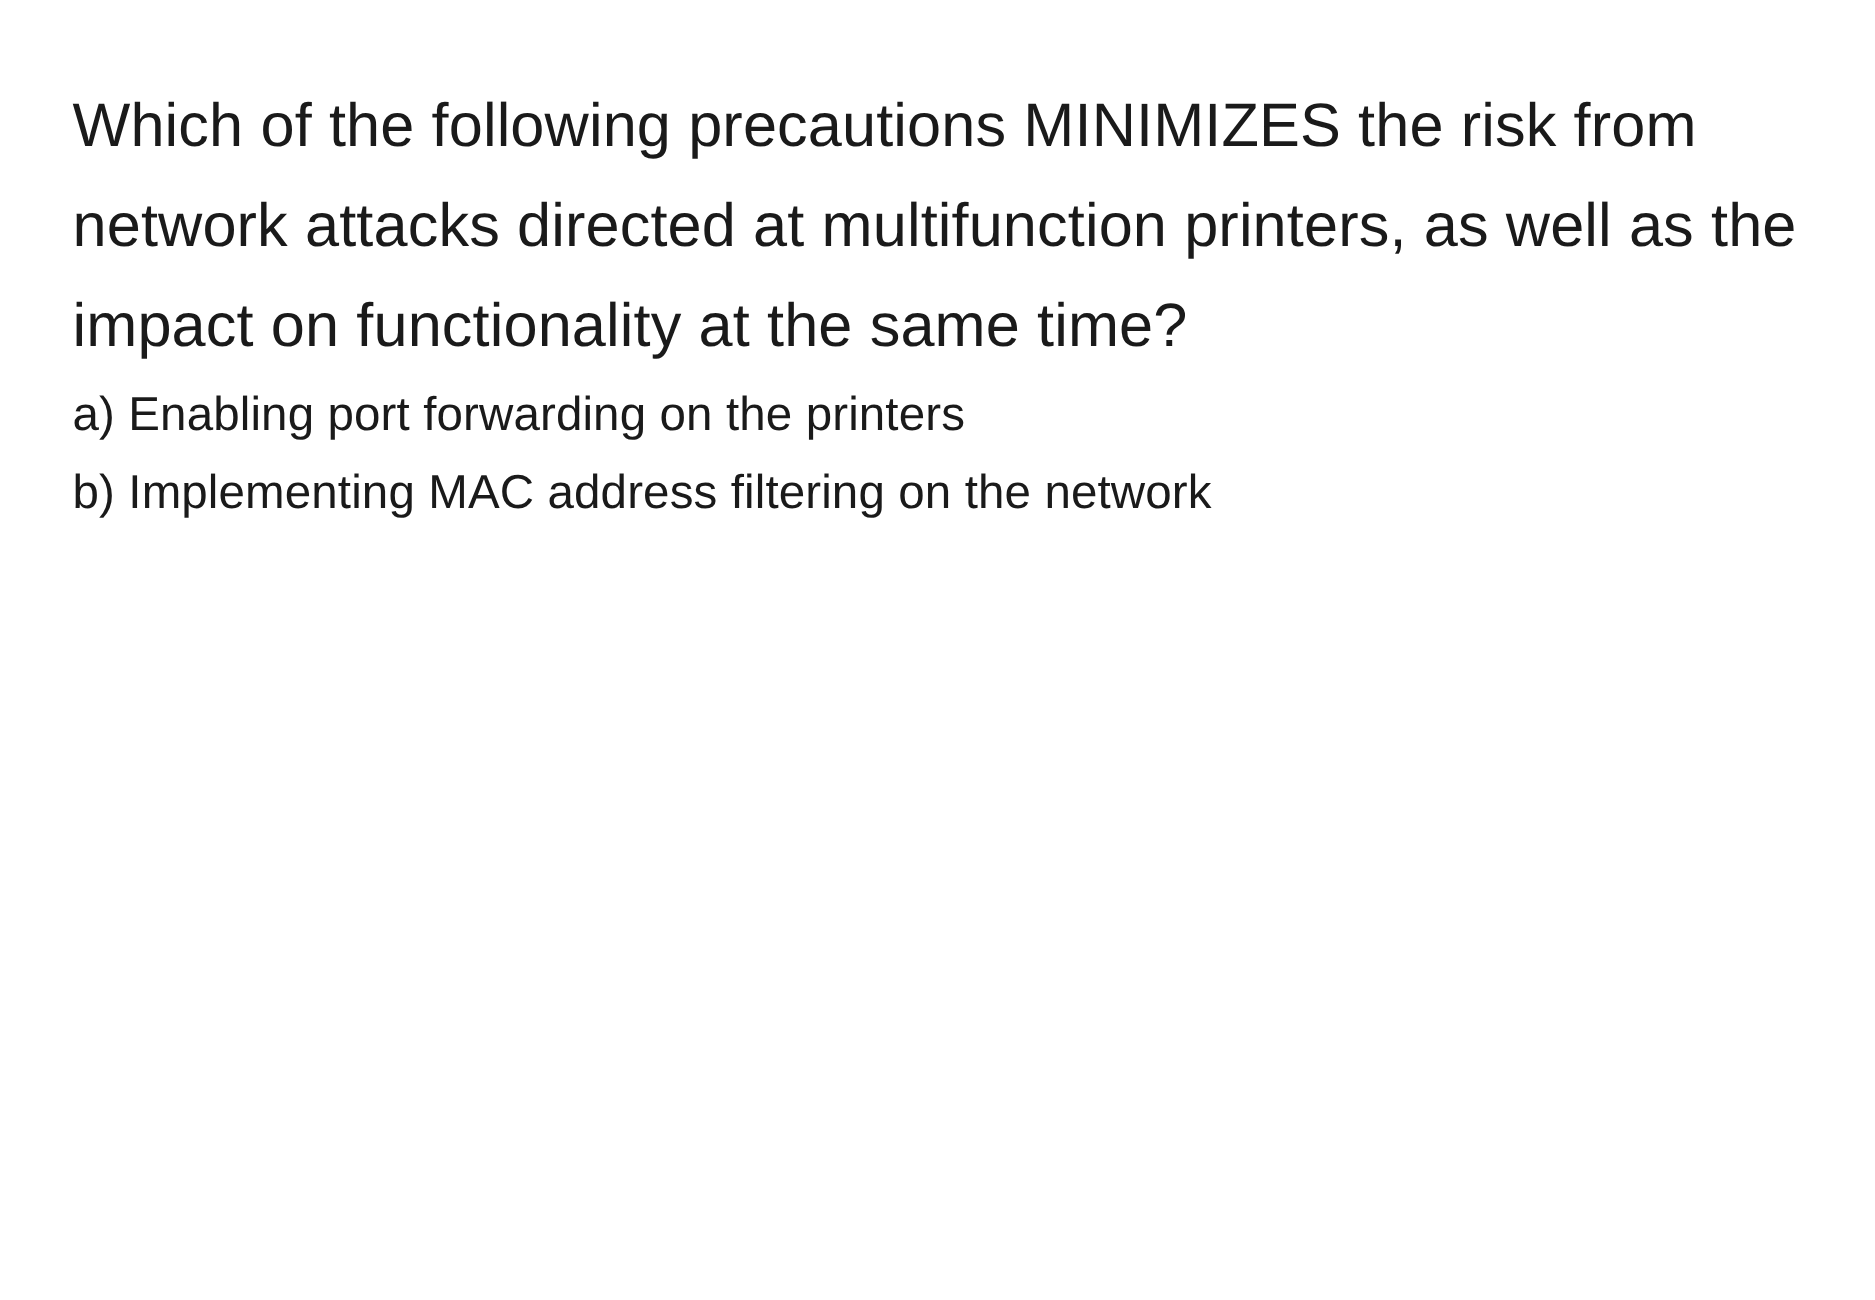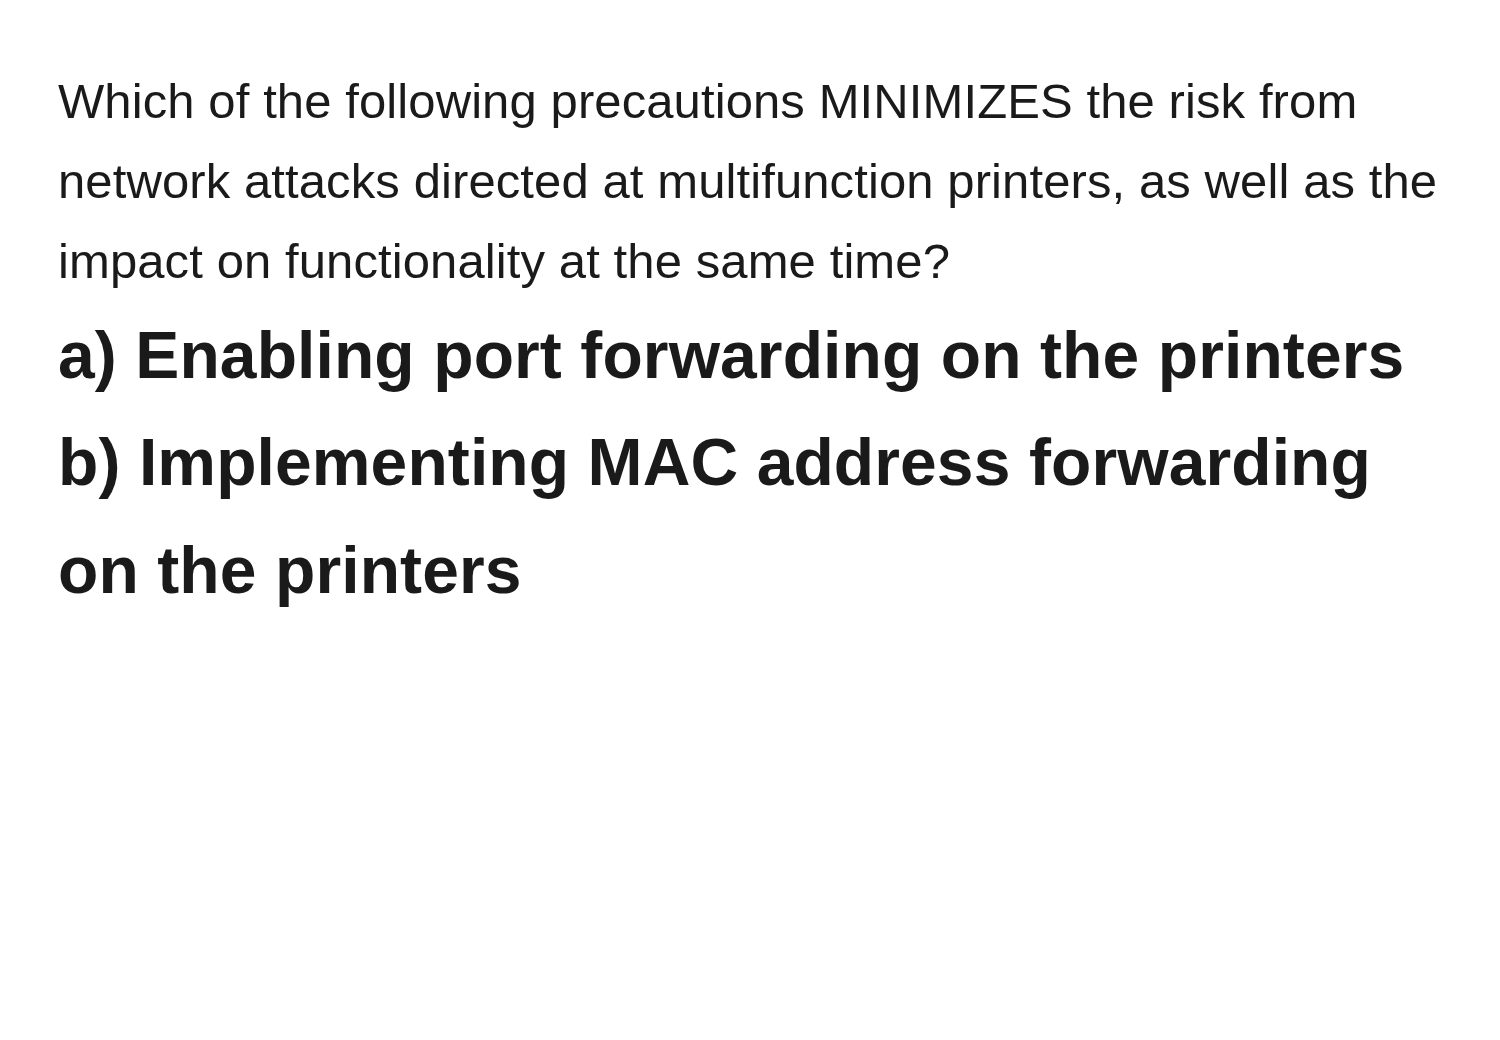--- a/index.html
+++ b/index.html
@@ -19,32 +19,32 @@
     height: 100%;
   }
   .question {
     font-size: 49px;
     line-height: 1.63;
     font-weight: 400;
     letter-spacing: 0.1px;
     margin-bottom: 0;
   }
   .options {
-    font-size: 66px;
+    font-size: 38px;
     line-height: 1.63;
-    font-weight: 700;
+    font-weight: 400;
     letter-spacing: 0.1px;
     margin-top: 0;
   }
   .opt {
     
   }
 </style>
 </head>
 <body>
 
 <div class="page">
   <div class="question">Which of the following precautions MINIMIZES the risk from network attacks directed at multifunction printers, as well as the impact on functionality at the same time?</div>
   <div class="options">
     <div class="opt">a) Enabling port forwarding on the printers</div>
-    <div class="opt">b) Implementing MAC address forwarding on the printers</div>
+    <div class="opt">b) Implementing MAC address filtering on the network</div>
   </div>
 </div>
 
 </body></html>

